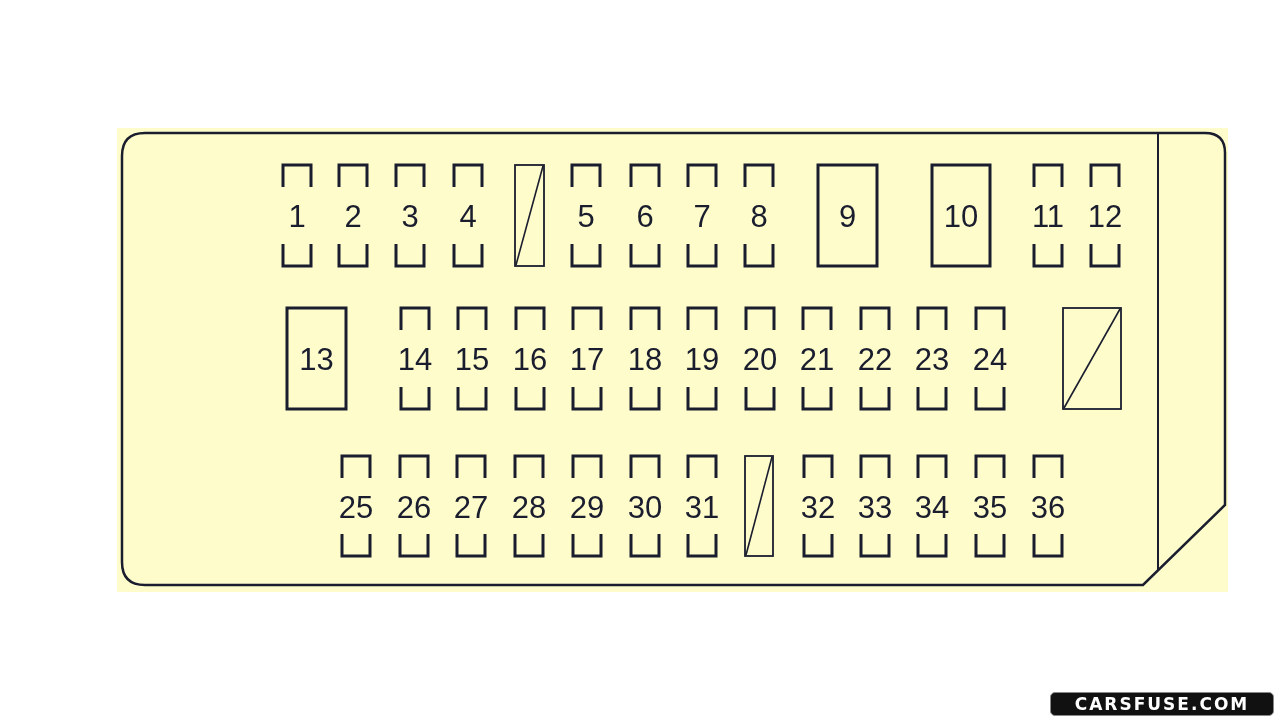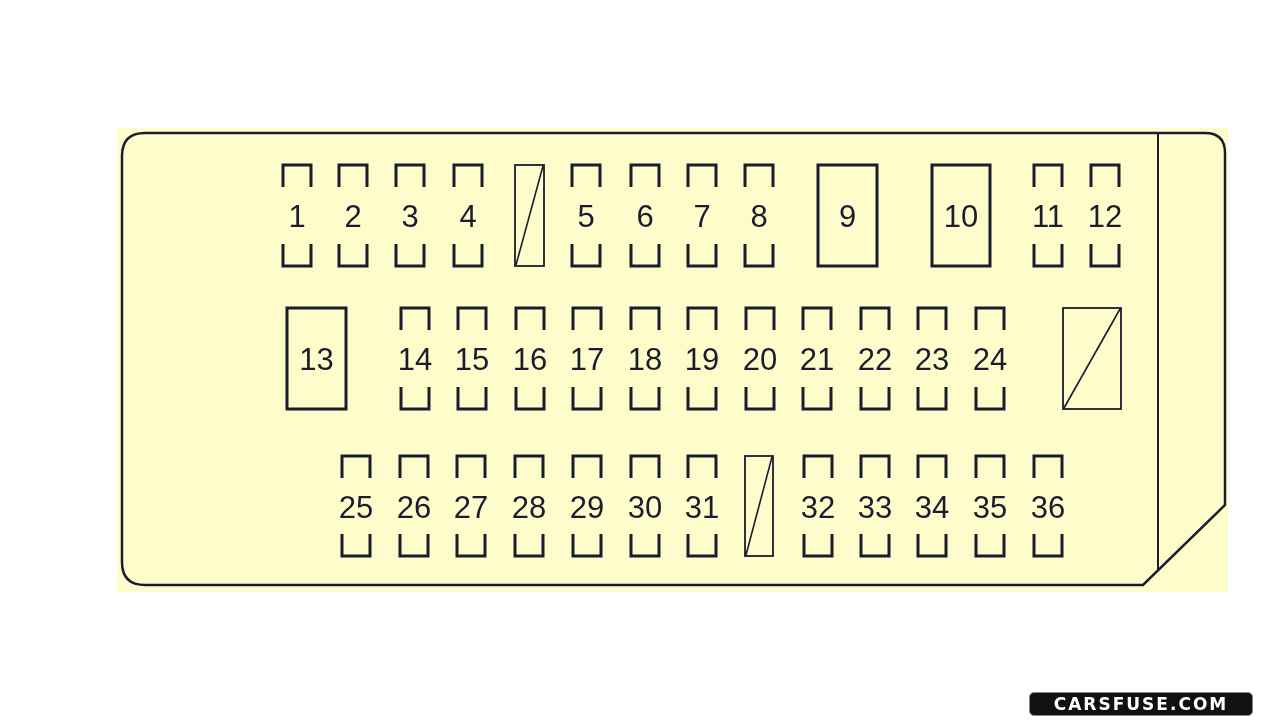--- a/index.html
+++ b/index.html
@@ -1,19 +1,19 @@
 <!DOCTYPE html>
 <html><head>
 <meta charset="utf-8">
 <style>
   html,body{margin:0;padding:0;background:#ffffff;}
   body{width:1280px;height:720px;position:relative;overflow:hidden;font-family:"Liberation Sans",sans-serif;}
   #diagram{position:absolute;left:0;top:0;width:1280px;height:720px;}
   .lbl{font-family:"Liberation Sans",sans-serif;font-size:31px;fill:#1a1d2e;text-anchor:middle;dominant-baseline:central;}
-  #watermark{position:absolute;left:1029px;top:692px;width:222px;height:22px;background:#111;border-radius:5px;border:1px solid #888;
+  #watermark{position:absolute;left:1050px;top:692px;width:222px;height:22px;background:#111;border-radius:5px;border:1px solid #888;
     color:#fff;font-family:"DejaVu Sans",sans-serif;font-weight:bold;font-size:17px;letter-spacing:2px;text-align:center;line-height:22px;}
 </style>
 </head>
 <body>
 
 <svg id="diagram" width="1280" height="720" viewBox="0 0 1280 720" xmlns="http://www.w3.org/2000/svg">
   <rect x="117" y="128" width="1111" height="464" fill="#fffccc"></rect>
   <path d="M145,133 L1205,133 Q1225,133 1225,153 L1225,505 L1143,585 L145,585 Q122,585 122,562 L122,156 Q122,133 145,133 Z" fill="none" stroke="#1a1d2e" stroke-width="2.5"></path>
   <line x1="1158" y1="133" x2="1158" y2="570" stroke="#1a1d2e" stroke-width="2"></line>
   <g id="fuses">

